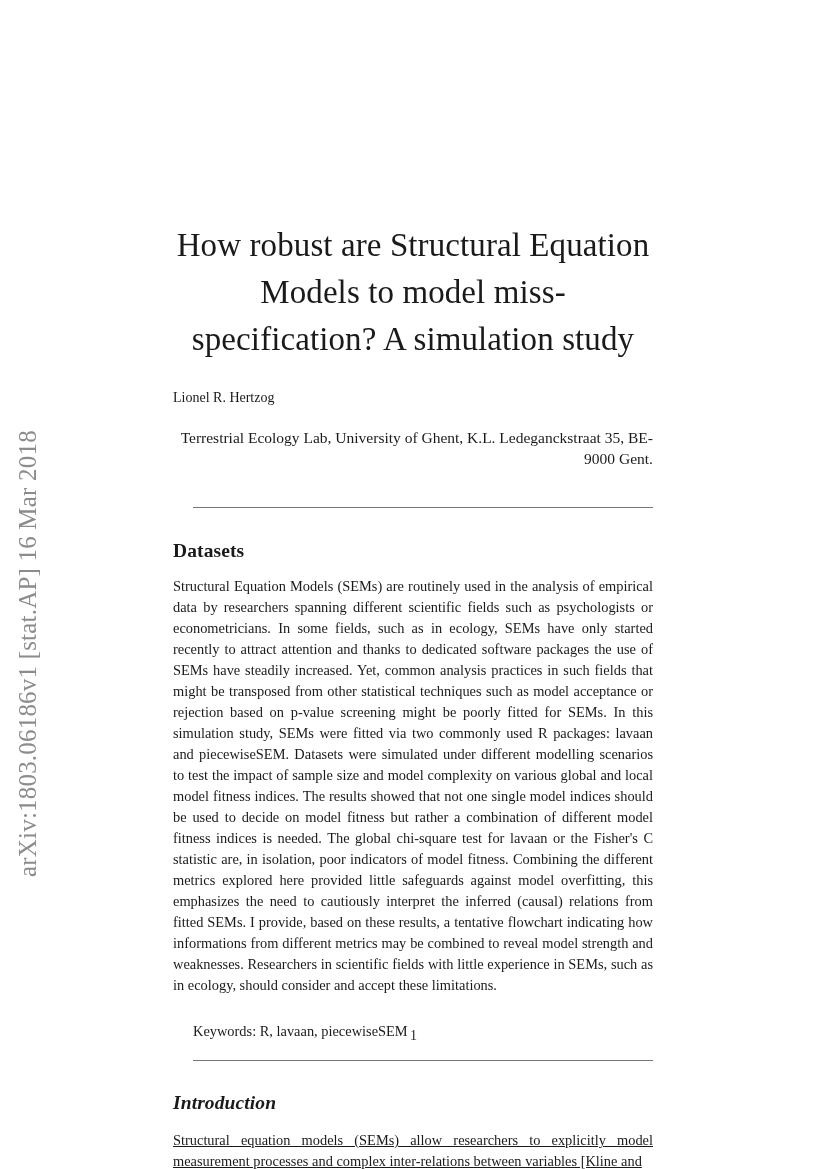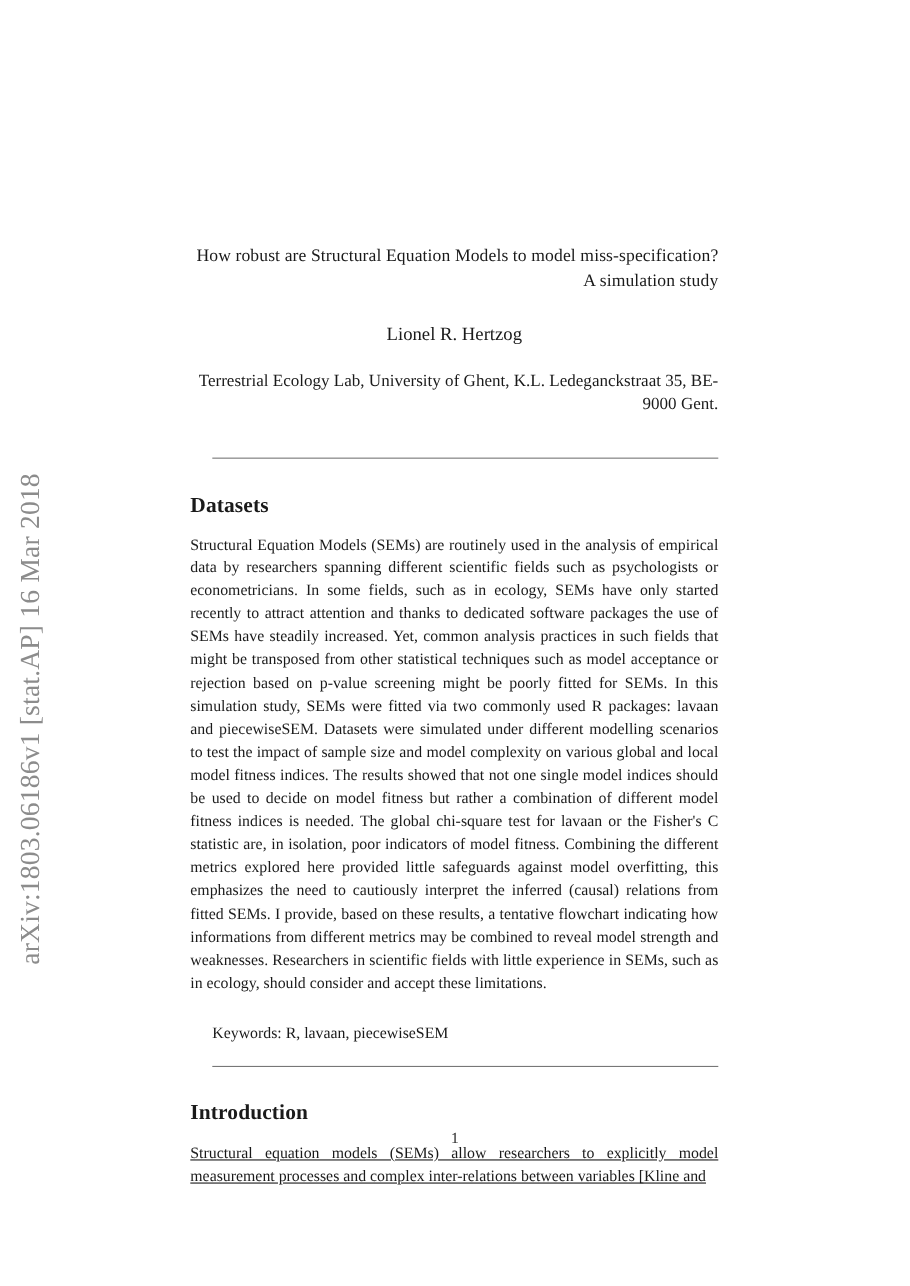--- a/index.html
+++ b/index.html
@@ -47,32 +47,31 @@
   .content {
     position: absolute;
     left: 173px;
     top: 0;
     width: 480px;
   }
 
   .title {
     margin: 0;
     padding-top: 222px;
-    font-size: 16px;
+    font-size: 33px;
     font-weight: normal;
     line-height: 1.42;
-    text-align: right;
+    text-align: center;
     letter-spacing: 0.1px;
   }
 
   .author {
     margin: 0;
     padding-top: 25px;
-    font-size: 17px;
-    text-align: center;
+    font-size: 14px;
     line-height: 1.4;
   }
 
   .affiliation {
     margin: 0;
     padding-top: 21px;
     font-size: 15.5px;
     text-align: right;
     line-height: 1.32;
   }
@@ -89,21 +88,21 @@
   .rule-bottom { margin-top: 19px; }
 
   .section-heading {
     margin: 0;
     font-size: 19.5px;
     font-weight: bold;
     line-height: 1.2;
     letter-spacing: 0.1px;
   }
   .heading-abstract { padding-top: 31px; }
-  .heading-introduction { padding-top: 30px; }
+  .heading-introduction { padding-top: 30px; font-style: italic; }
 
   .abstract-body {
     margin: 0;
     padding-top: 14px;
     font-size: 14.4px;
     line-height: 1.455;
     text-align: justify;
     text-justify: inter-word;
     hyphens: none;
   }

